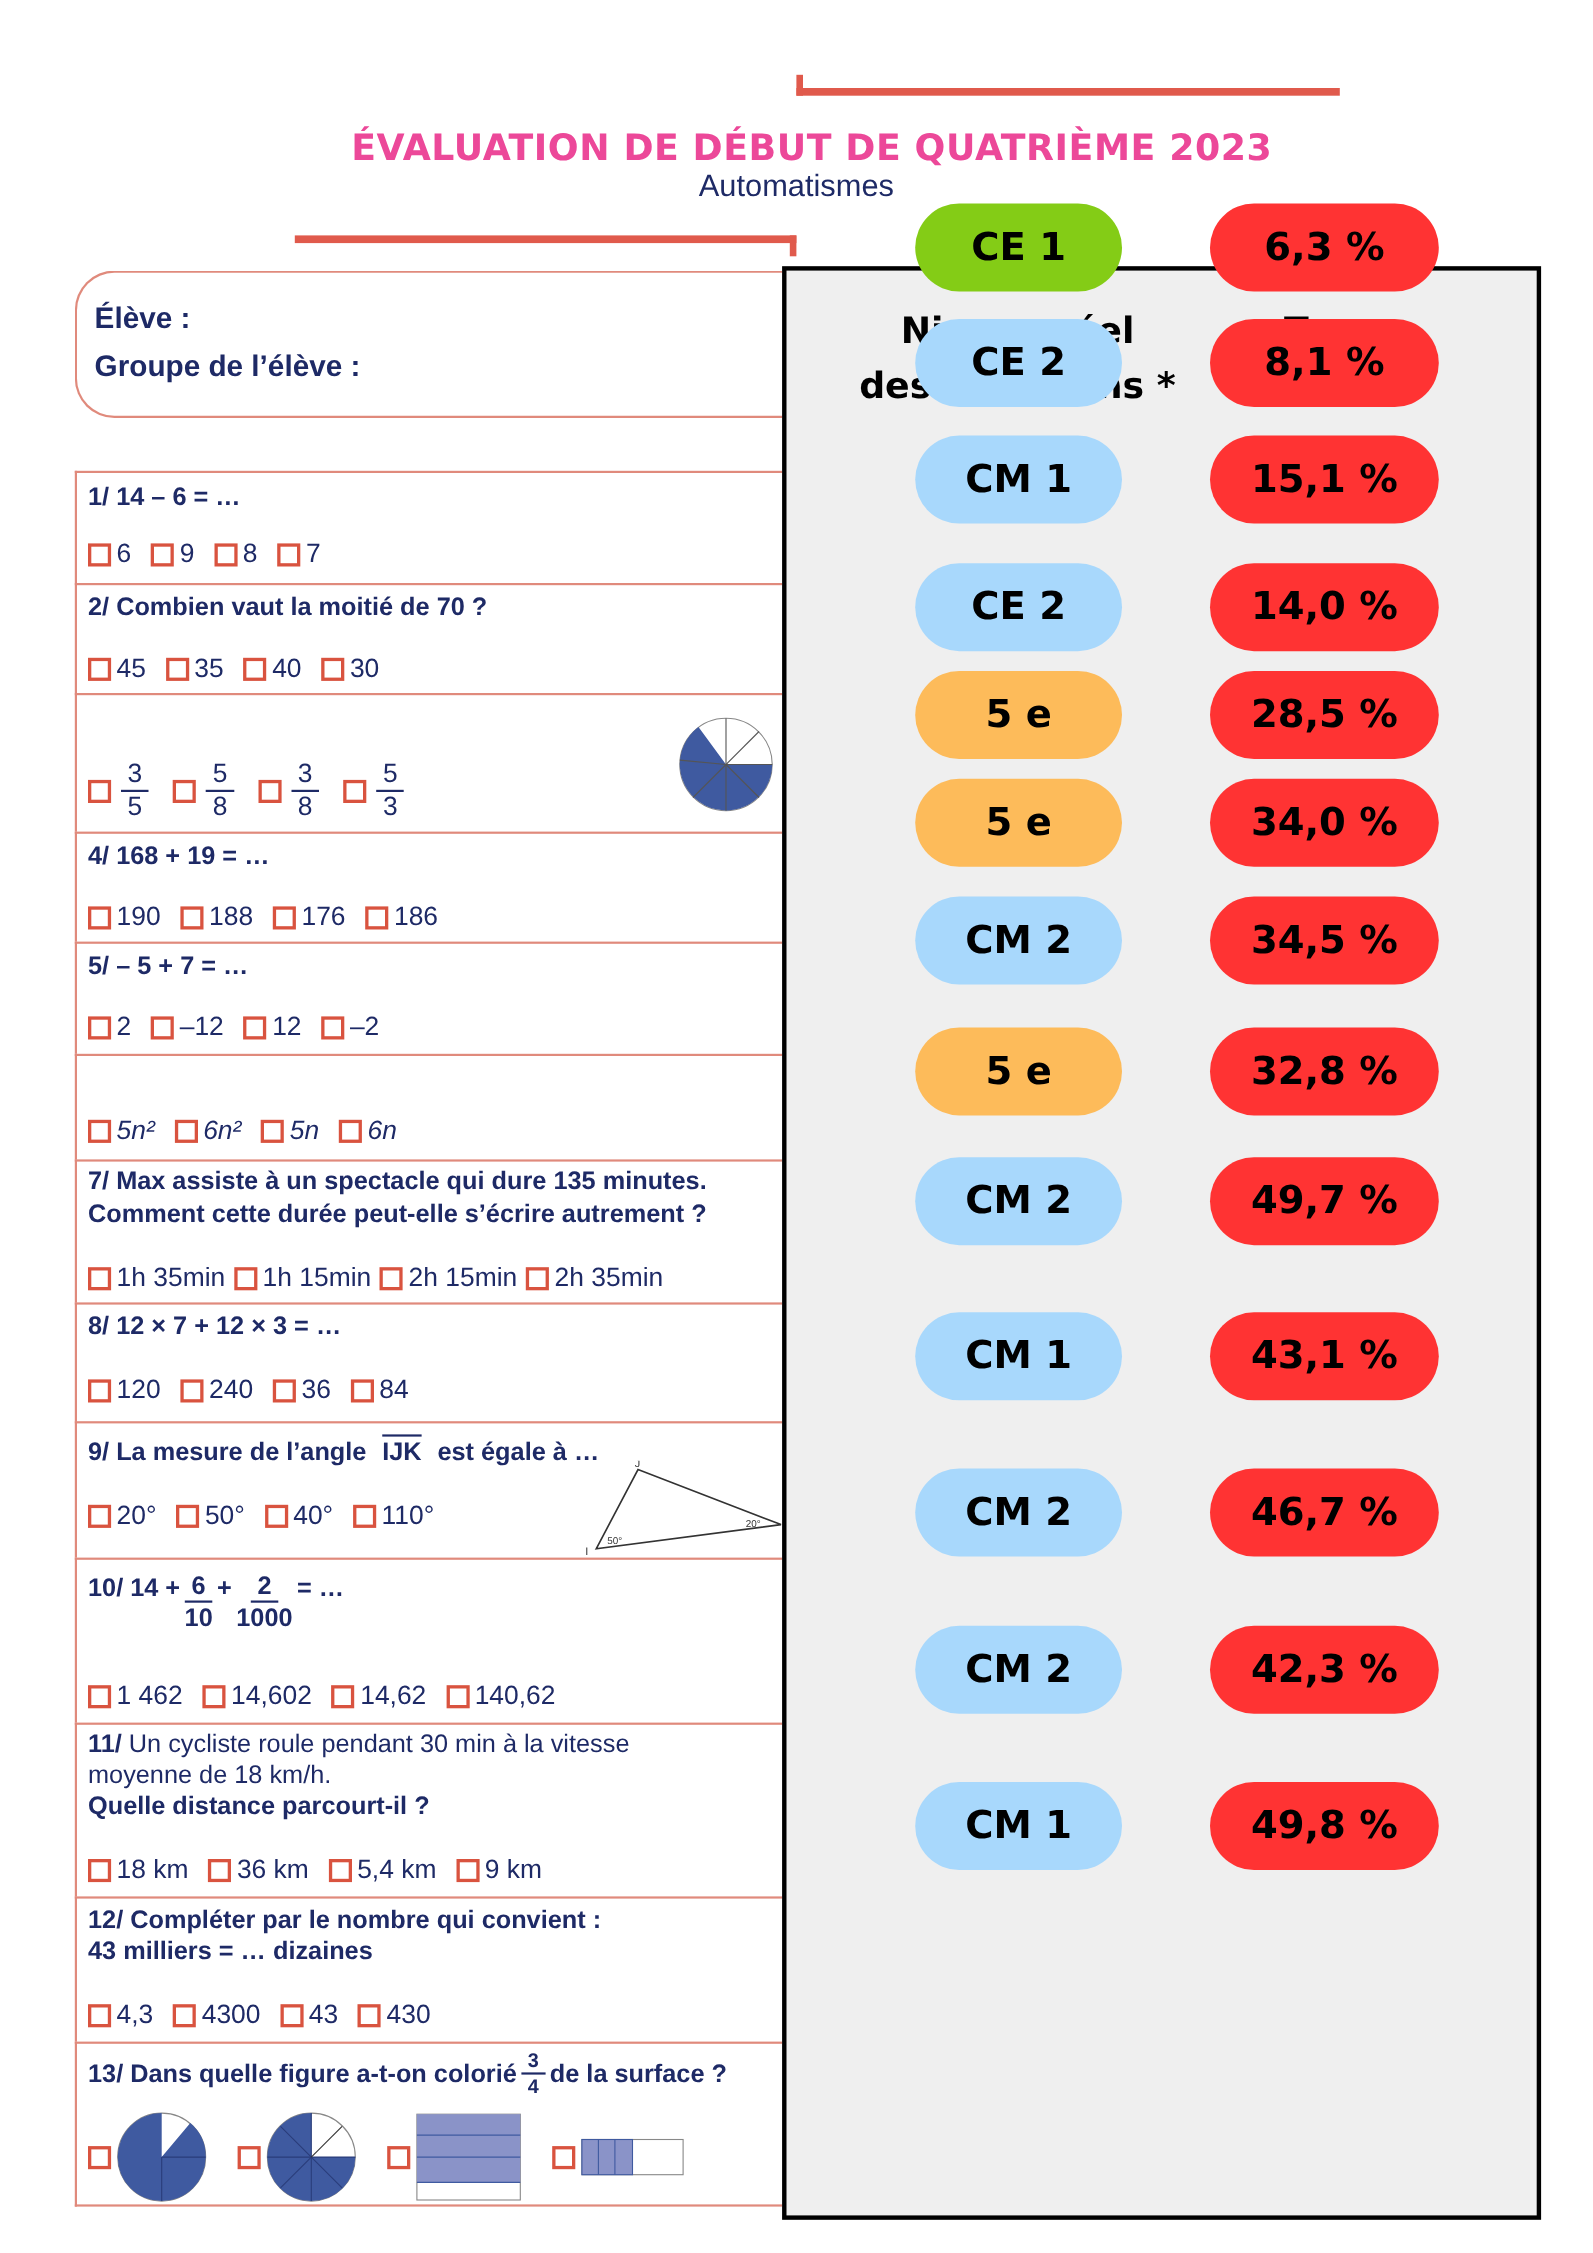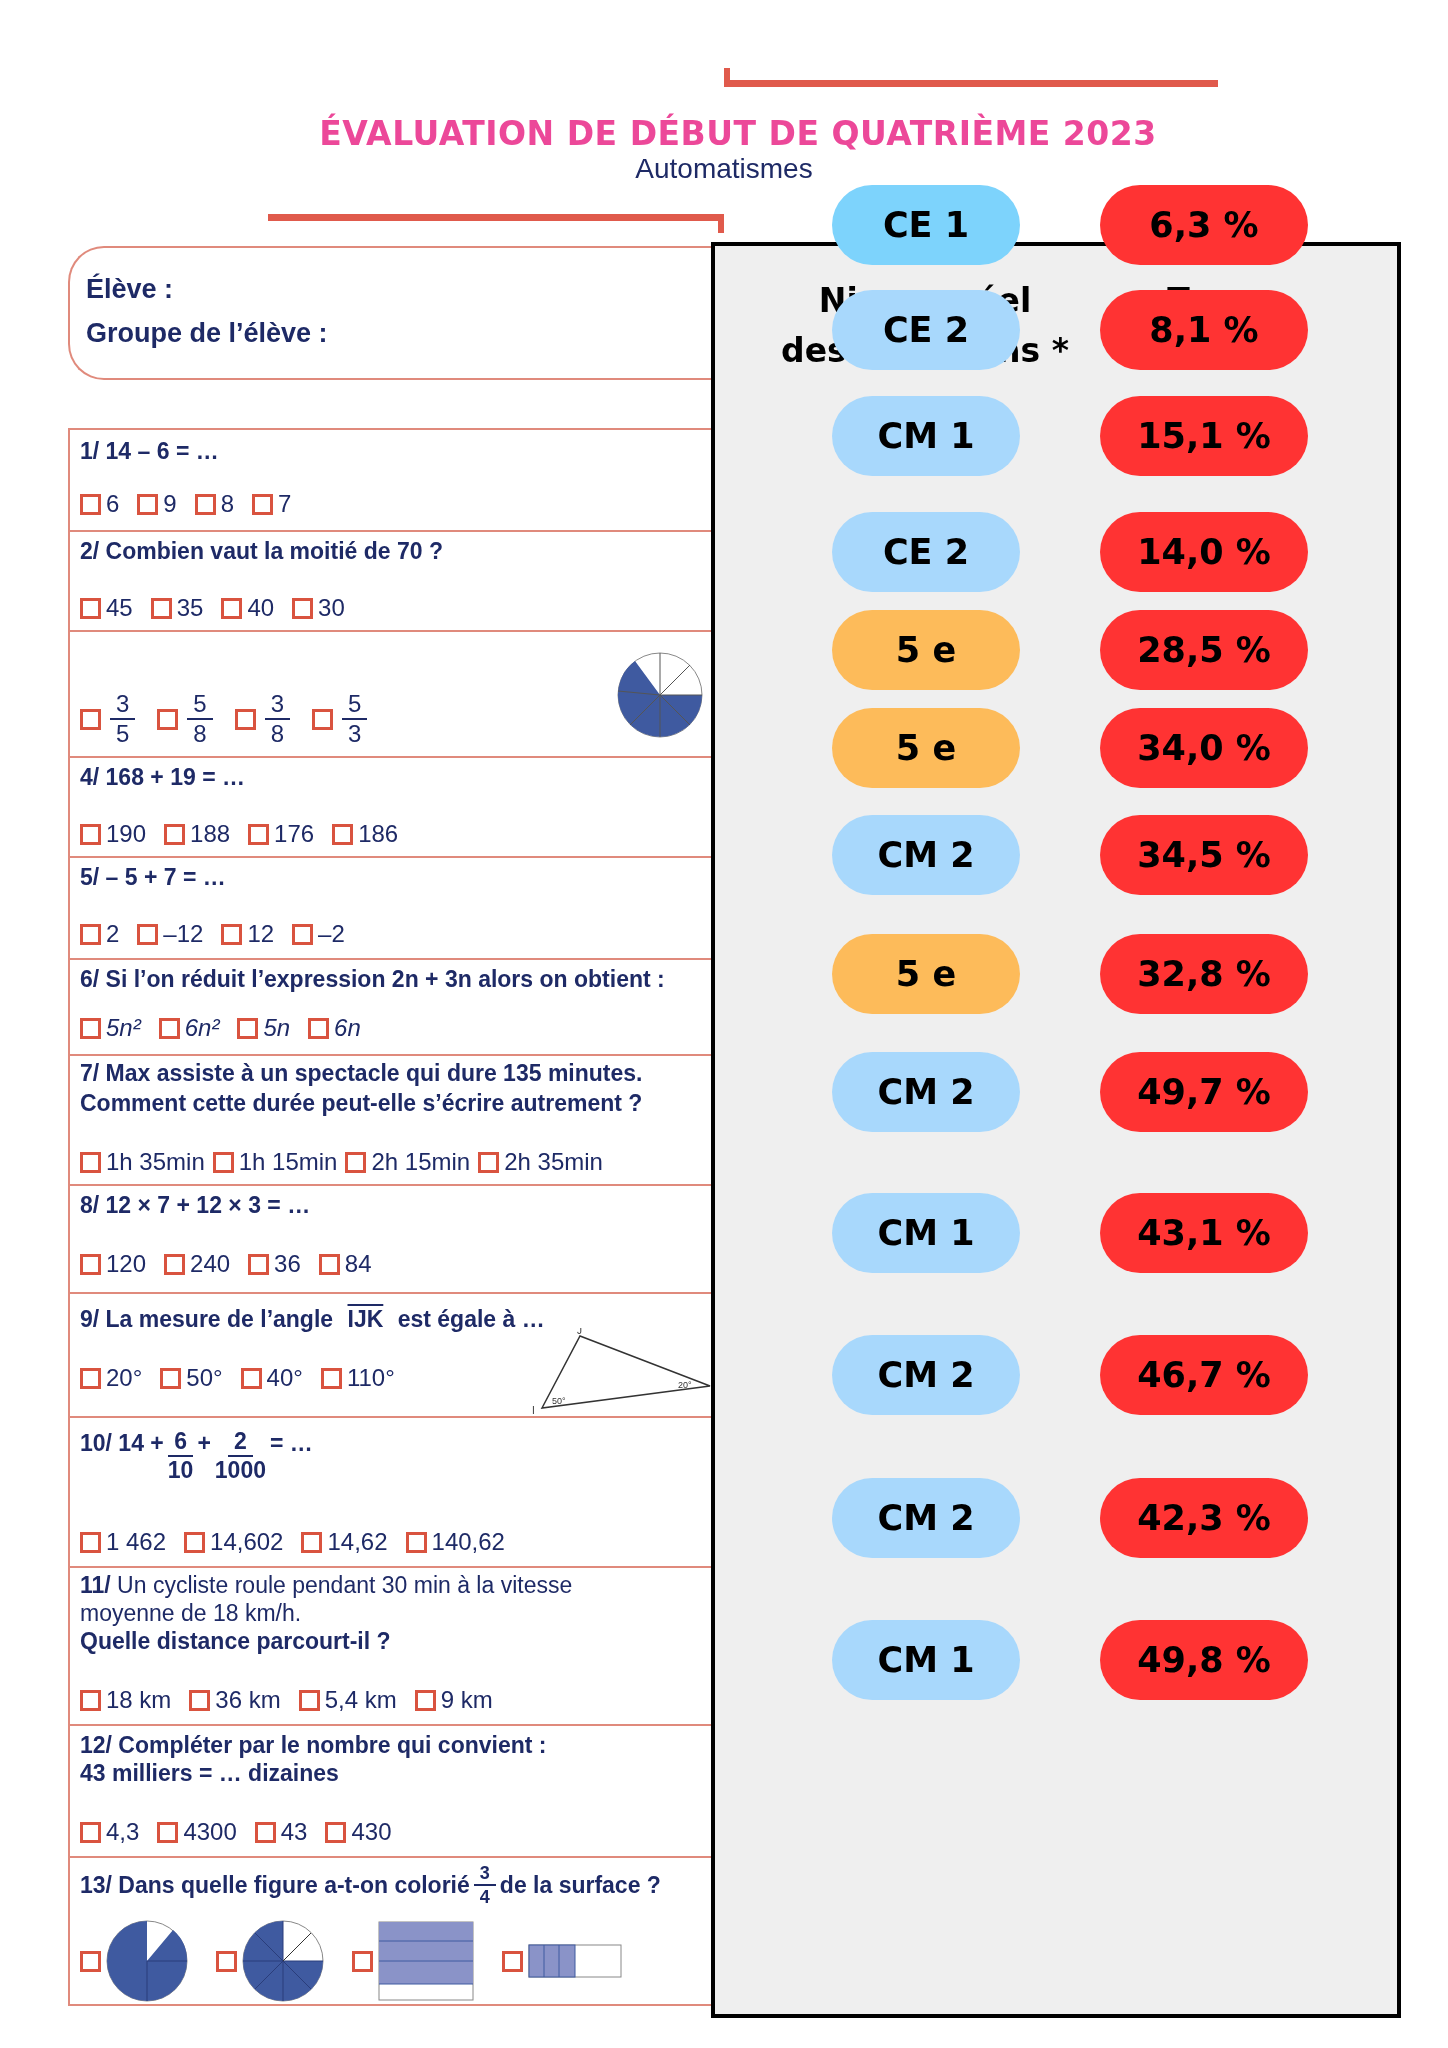--- a/index.html
+++ b/index.html
@@ -172,21 +172,20 @@
           <span>12</span>
         </span>
       <span class="opt">
           <span class="cb"></span>
           <span>–2</span>
         </span>
     </div>
   </div>
 
   <div class="q" style="height:94px;">
-    <div class="q-text" style="top:6px;">6/ Si l’on réduit l’expression 2n + 3n alors on obtient :</div>
     <div class="opts" style="top:54px; font-style:italic;">
       <span class="opt">
           <span class="cb"></span>
           <span>5n²</span>
         </span>
       <span class="opt">
           <span class="cb"></span>
           <span>6n²</span>
         </span>
       <span class="opt">
@@ -429,21 +428,21 @@
 <div class="panel">
   <div class="ph" style="left:50px; width:320px;">
     <div>Niveau réel</div>
     <div>des questions *</div>
   </div>
   <div class="ph" style="left:390px; width:210px;">
     <div>Taux</div>
     <div>d’échec *</div>
   </div>
   <div id="rows">
-      <div class="pill lvl" style="top: -61px; background: #7dd3fc;">CE 1</div>
+      <div class="pill lvl" style="top: -61px; background: #84cc16;">CE 1</div>
       <div class="pill rate" style="top: -61px;">6,3 %</div>
       <div class="pill lvl" style="top: 44px; background: rgb(168, 216, 252);">CE 2</div>
       <div class="pill rate" style="top: 44px;">8,1 %</div>
       <div class="pill lvl" style="top: 150px; background: rgb(168, 216, 252);">CM 1</div>
       <div class="pill rate" style="top: 150px;">15,1 %</div>
       <div class="pill lvl" style="top: 266px; background: rgb(168, 216, 252);">CE 2</div>
       <div class="pill rate" style="top: 266px;">14,0 %</div>
       <div class="pill lvl" style="top: 364px; background: rgb(253, 187, 90);">5 e</div>
       <div class="pill rate" style="top: 364px;">28,5 %</div>
       <div class="pill lvl" style="top: 462px; background: rgb(253, 187, 90);">5 e</div>

